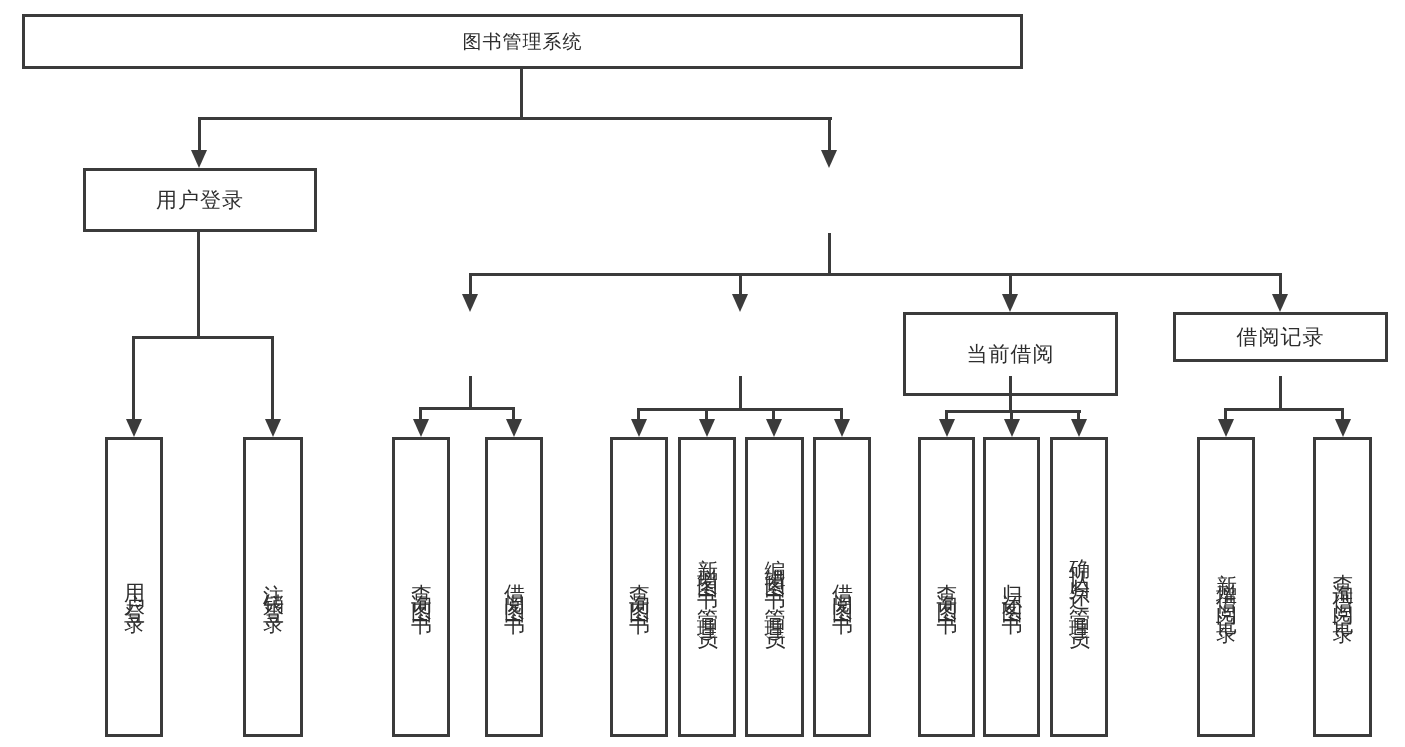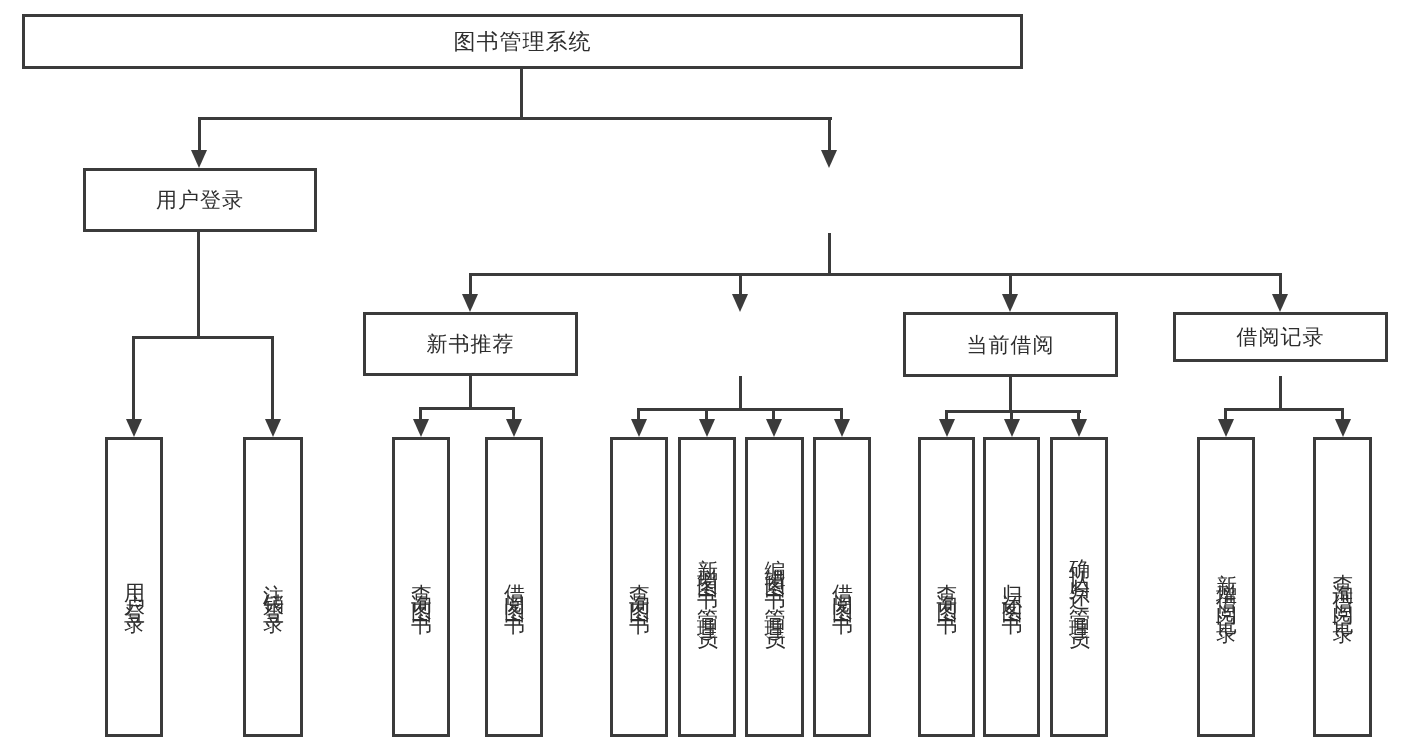--- a/index.html
+++ b/index.html
@@ -20,21 +20,21 @@
     font-size:21px;
   }
   .box .hlabel{white-space:nowrap;letter-spacing:1px;}
   .box .vlabel{
     writing-mode:vertical-lr;
     text-orientation:mixed;
     letter-spacing:10px;
     line-height:1.1;
     white-space:nowrap;
   }
-  .root-label{font-size:22px;}
+  .root-label{font-size:19px;}
   .vl{position:absolute;width:3px;background:#3b3b3b;}
   .hl{position:absolute;height:3px;background:#3b3b3b;}
   .ah{
     position:absolute;width:0;height:0;
     border-left:8px solid transparent;
     border-right:8px solid transparent;
     border-top:18px solid #3b3b3b;
   }
   .watermark{
     position:absolute;
@@ -78,24 +78,21 @@
   <div class="hl" style="left:469px;top:273px;width:812px"></div>
   <div class="vl" style="left:469px;top:273px;height:22px"></div>
   <div class="ah" style="left:462px;top:294px"></div>
   <div class="vl" style="left:739px;top:273px;height:22px"></div>
   <div class="ah" style="left:732px;top:294px"></div>
   <div class="vl" style="left:1009px;top:273px;height:22px"></div>
   <div class="ah" style="left:1002px;top:294px"></div>
   <div class="vl" style="left:1279px;top:273px;height:22px"></div>
   <div class="ah" style="left:1272px;top:294px"></div>
 
-  <div class="box" style="left:363px;top:312px;width:215px;height:64px">
-    <span class="hlabel">新书推荐</span>
-  </div>
-  <div class="box" style="left:903px;top:312px;width:215px;height:65px">
+  <div class="box" style="left:903px;top:312px;width:215px;height:84px">
     <span class="hlabel">当前借阅</span>
   </div>
   <div class="box" style="left:1173px;top:312px;width:215px;height:50px">
     <span class="hlabel">借阅记录</span>
   </div>
 
   <div class="vl" style="left:469px;top:376px;height:31px"></div>
   <div class="hl" style="left:419px;top:407px;width:96px"></div>
   <div class="vl" style="left:419px;top:407px;height:13px"></div>
   <div class="ah" style="left:413px;top:419px"></div>

